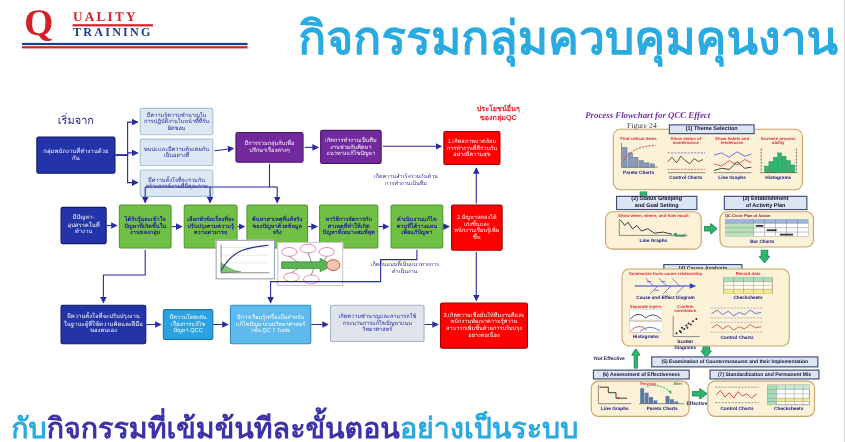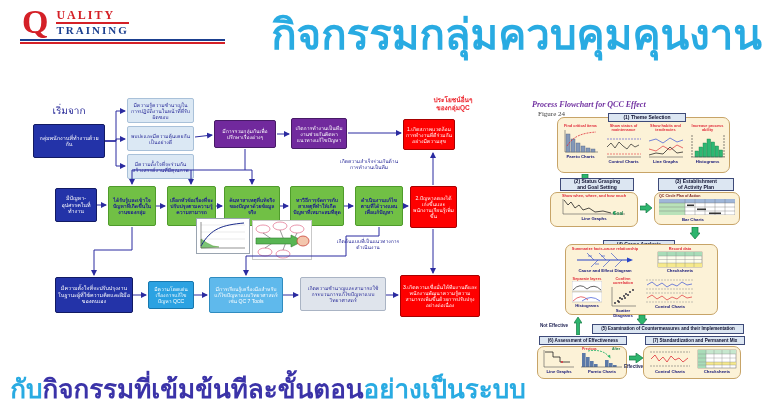--- a/index.html
+++ b/index.html
@@ -3,21 +3,21 @@
 <meta charset="utf-8">
 <style>
   html,body{margin:0;padding:0;background:#888;}
   #stage{position:relative;width:768px;height:402px;background:#ffffff;overflow:hidden;
          font-family:"Liberation Sans",sans-serif;}
   
   #logo{position:absolute;left:20px;top:6px;width:205px;}
   #logo .row1{display:flex;align-items:flex-start;}
   #logo .big{font-family:"Liberation Serif",serif;font-weight:bold;font-size:31px;color:#1b3f8f;letter-spacing:1px;line-height:1;}
   #logo .q{font-family:"Liberation Serif",serif;font-weight:bold;font-size:34px;color:#d42027;line-height:.92;margin-left:2px;}
-  #logo .col{margin-left:8px;margin-top:3px;}
+  #logo .col{margin-left:18px;margin-top:3px;}
   #logo .uality{font-family:"Liberation Serif",serif;font-weight:bold;font-size:12px;color:#d42027;letter-spacing:2px;line-height:1;}
   #logo .redline{height:2px;background:#d42027;margin:1px 0;}
   #logo .training{font-family:"Liberation Serif",serif;font-weight:bold;font-size:11px;color:#1b3f8f;letter-spacing:2px;line-height:1;}
   #logo .blueline{height:2px;background:#1b3f8f;margin-top:2px;}
   #logo .company{font-family:"Liberation Serif",serif;font-weight:bold;font-size:13px;color:#1b3f8f;letter-spacing:.5px;margin-top:1px;}
   #logo .redline2{height:2px;background:#d42027;margin-top:1px;}
   
   .title-th{position:absolute;right:6px;top:1px;font-size:42px;font-weight:bold;color:#29abe2;letter-spacing:0;white-space:nowrap;}
   .title-en{position:absolute;right:42px;top:50px;font-size:29px;font-weight:bold;color:#ec1c24;white-space:nowrap;}
   
@@ -31,21 +31,21 @@
   .medblue{background:#2ba2e2;color:#fff;border:1px solid #1877ad;font-size:5.1px;}
   .paleblue{background:#5fb9ec;color:#fff;border:1px solid #2f8cc0;font-size:5.1px;}
   .graybox{background:#dfe4ec;color:#232596;border:1px solid #aab4c4;font-size:5.1px;}
   .flabel{position:absolute;text-align:center;color:#232596;font-size:5px;line-height:1.2;}
   .minichart{position:absolute;background:#fff;border:1px solid #9aa4b0;}
   
   .cream{position:absolute;background:#fcf2d7;border:1px solid #c7a468;border-radius:7px;box-sizing:border-box;}
   .fhead{position:absolute;background:#dce6f2;border:1px solid #3e4a78;color:#0e1030;display:flex;flex-direction:column;
          align-items:center;justify-content:center;text-align:center;font-weight:bold;line-height:1.15;box-sizing:border-box;}
   .ftitle{position:absolute;font-family:"Liberation Serif",serif;font-style:italic;font-weight:bold;font-size:8px;color:#7030a0;}
-  .fno{position:absolute;font-family:"Liberation Serif",serif;font-size:7px;color:#444;}
+  .fno{position:absolute;font-family:"Liberation Serif",serif;font-size:7px;color:#444;margin-left:32px;}
   .cell{position:absolute;display:flex;flex-direction:column;align-items:center;text-align:center;}
   .purpose{color:#e02b3a;font-weight:bold;font-size:3.9px;line-height:1.15;}
   .tool{color:#141678;font-weight:bold;font-size:4.3px;line-height:1.1;margin-top:1px;}
   .tinylabel{position:absolute;font-size:4.6px;color:#232656;font-weight:bold;}
   .garrow{position:absolute;}
   
   .foot{position:absolute;text-align:center;font-weight:bold;font-size:26px;line-height:1;white-space:nowrap;}
   .f-cyan{color:#29abe2;}
   .f-ind{color:#3b33a8;}
 </style>

